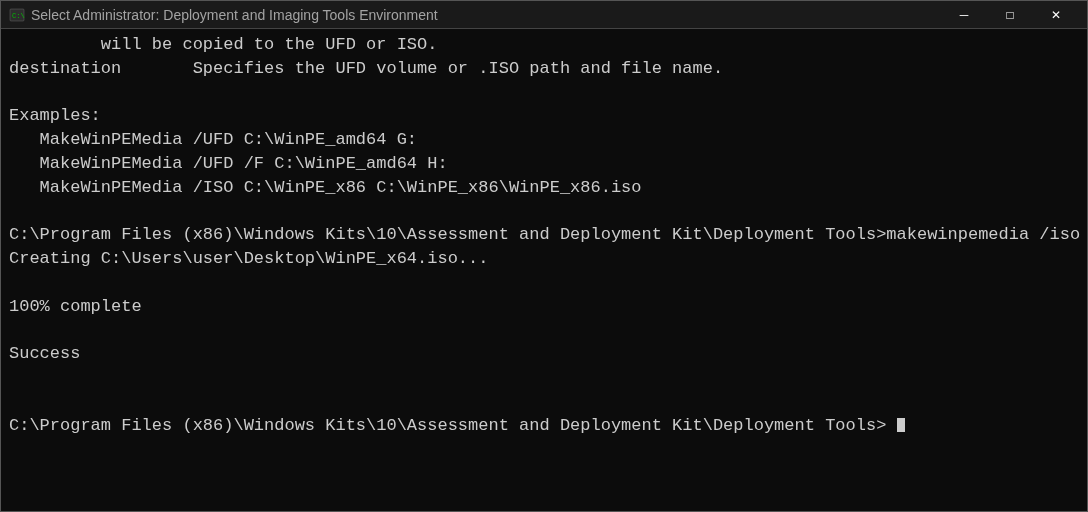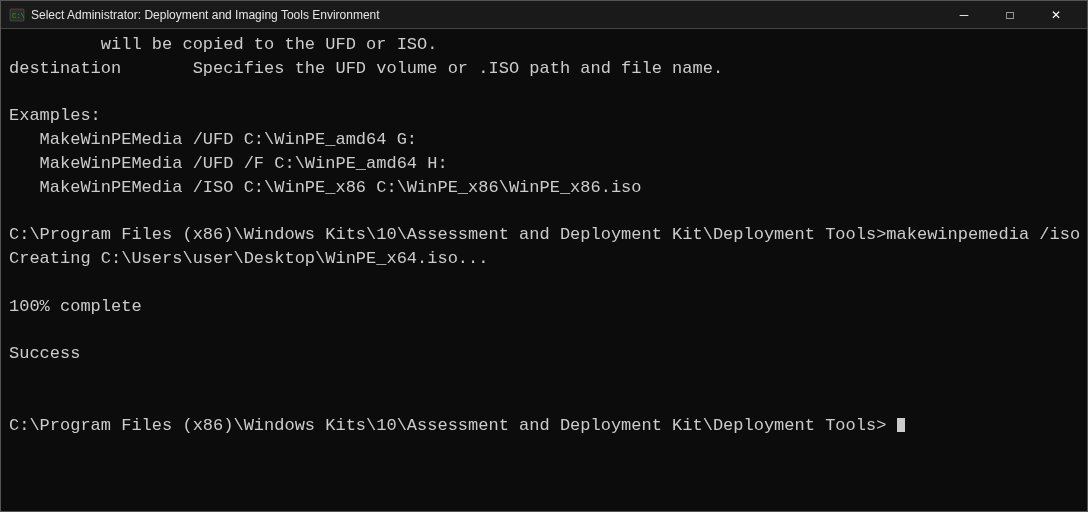--- a/index.html
+++ b/index.html
@@ -41,23 +41,23 @@
       margin-right: 6px;
       flex-shrink: 0;
     }
 
     .title-bar-icon svg {
       width: 16px;
       height: 16px;
     }
 
     .title-bar-text {
-      color: #e5e5e5;
+      color: #a3a3a3;
       font-family: 'Segoe UI', Arial, sans-serif;
-      font-size: 12px;
+      font-size: 14px;
       flex: 1;
     }
 
     .title-bar-controls {
       display: flex;
       gap: 0;
     }
 
     .title-bar-btn {
       width: 46px;

